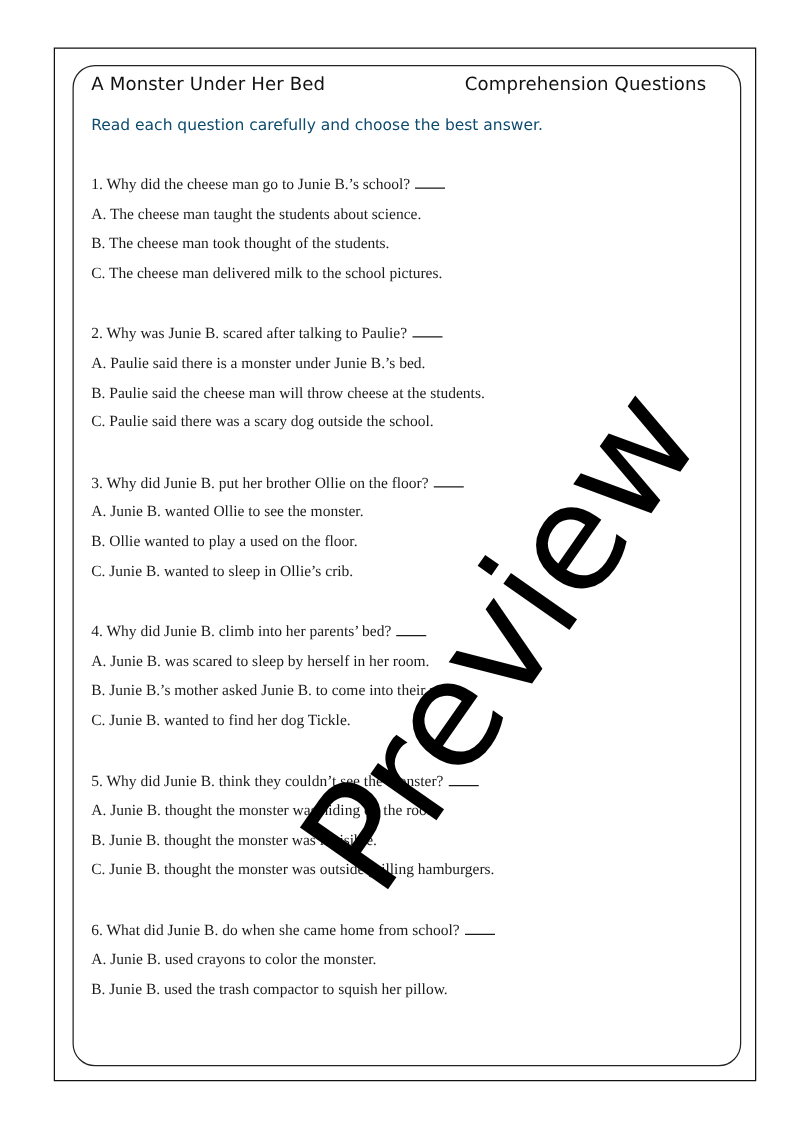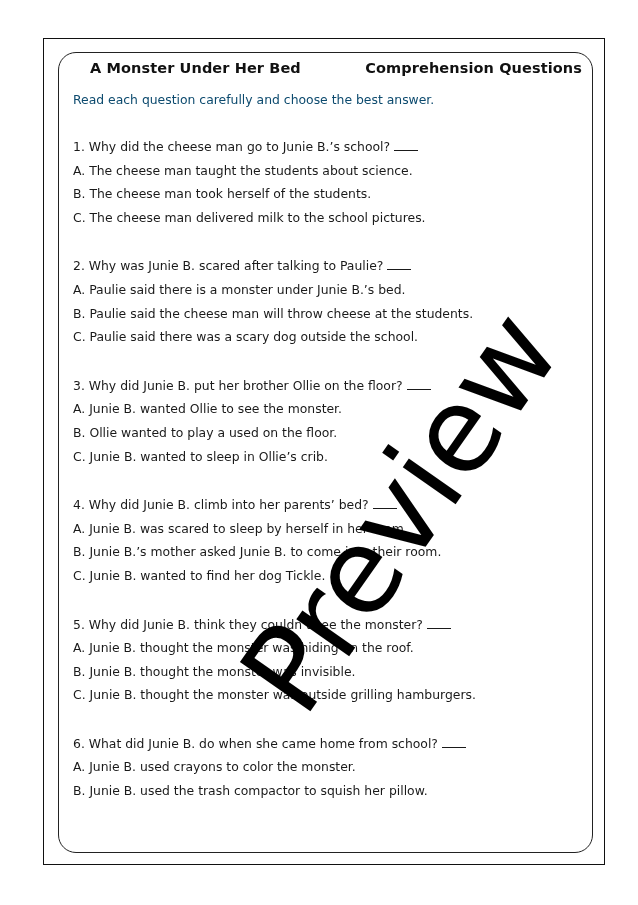--- a/index.html
+++ b/index.html
@@ -36,25 +36,24 @@
     }
     .header {
       position: absolute;
       left: 73px;
       top: 57px;
       width: 492px;
       height: 22px;
       display: flex;
       justify-content: space-between;
       align-items: center;
-      font-weight: bold;
+      font-weight: normal;
       font-size: 14.5px;
       color: #111;
       letter-spacing: 0.1px;
-      margin-left: 17px;
     }
     .instructions {
       position: absolute;
       left: 73px;
       top: 91px;
       font-size: 12.4px;
       line-height: 18px;
       color: #0c4a6e;
     }
     .questions {
@@ -65,20 +64,21 @@
     }
     .question-block {
       margin-bottom: 25px;
     }
     .line {
       font-size: 12.4px;
       height: 23.6px;
       line-height: 18px;
       white-space: nowrap;
       color: #1a1a1a;
+      font-family: Liberation Serif, serif;
     }
     .blank {
       display: inline-block;
       width: 24px;
       border-bottom: 1px solid #1a1a1a;
       margin-left: 4px;
       height: 10px;
       vertical-align: baseline;
     }
     .watermark {
@@ -107,21 +107,21 @@
   <span>Comprehension Questions</span>
 </div>
 
 <div class="instructions">Read each question carefully and choose the best answer.</div>
 
 <div class="questions">
 
   <div class="question-block">
     <div class="line"><span>1. Why did the cheese man go to Junie B.’s school?</span><span class="blank"></span></div>
     <div class="line">A. The cheese man taught the students about science.</div>
-    <div class="line">B. The cheese man took herself of the students.</div>
+    <div class="line">B. The cheese man took thought of the students.</div>
     <div class="line">C. The cheese man delivered milk to the school pictures.</div>
   </div>
 
   <div class="question-block">
     <div class="line"><span>2. Why was Junie B. scared after talking to Paulie?</span><span class="blank"></span></div>
     <div class="line">A. Paulie said there is a monster under Junie B.’s bed.</div>
     <div class="line">B. Paulie said the cheese man will throw cheese at the students.</div>
     <div class="line">C. Paulie said there was a scary dog outside the school.</div>
   </div>
 

